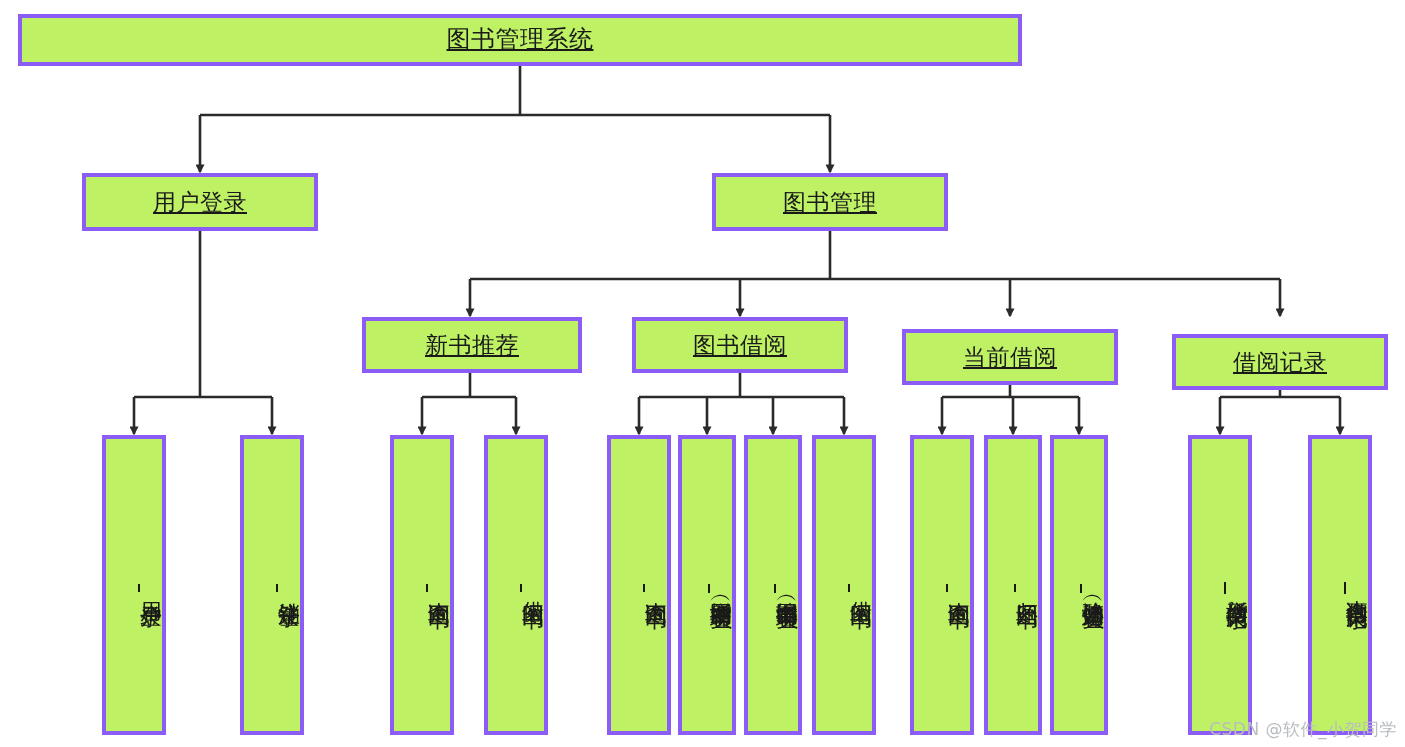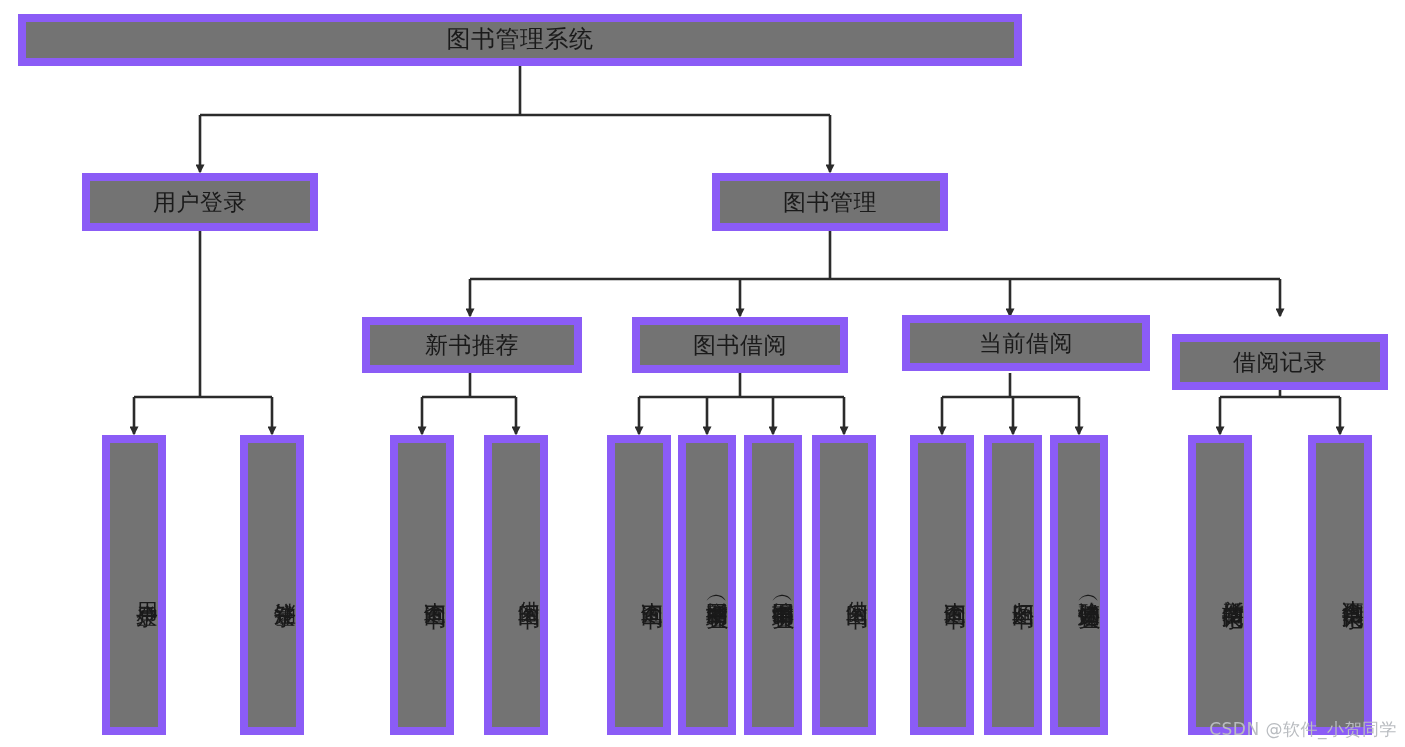--- a/index.html
+++ b/index.html
@@ -22,26 +22,27 @@
     position: absolute;
     left: 0;
     top: 0;
     width: 1405px;
     height: 747px;
     pointer-events: none;
   }
   .node {
     position: absolute;
     box-sizing: border-box;
-    border: 8px solid #8b5cf6;
-    background: #737373;
+    border: 4px solid #8b5cf6;
+    background: #bef264;
     display: flex;
     align-items: center;
     justify-content: center;
     color: #1a1a1a;
+    text-decoration: underline;
   }
   .node.horiz {
     font-size: 23px;
     letter-spacing: 0.5px;
     line-height: 1.15;
   }
   .node.root {
     font-size: 24px;
   }
   .node.vert {
@@ -131,21 +132,21 @@
       </div>
       <div class="node horiz" style="left: 712px; top: 173px; width: 236px; height: 58px;">
         <span>图书管理</span>
       </div>
       <div class="node horiz" style="left: 362px; top: 317px; width: 220px; height: 56px;">
         <span>新书推荐</span>
       </div>
       <div class="node horiz" style="left: 632px; top: 317px; width: 216px; height: 56px;">
         <span>图书借阅</span>
       </div>
-      <div class="node horiz" style="left: 902px; top: 315px; width: 248px; height: 56px; justify-content: center;">
+      <div class="node horiz" style="left: 902px; top: 329px; width: 216px; height: 56px; justify-content: center;">
         <span>当前借阅</span>
       </div>
       <div class="node horiz" style="left: 1172px; top: 334px; width: 216px; height: 56px; justify-content: center;">
         <span>借阅记录</span>
       </div>
       <div class="node vert" style="left: 102px; top: 435px; width: 64px; height: 300px;">
         <span class="vlabel">用户登录</span>
       </div>
       <div class="node vert" style="left: 240px; top: 435px; width: 64px; height: 300px;">
         <span class="vlabel">注销登录</span>

